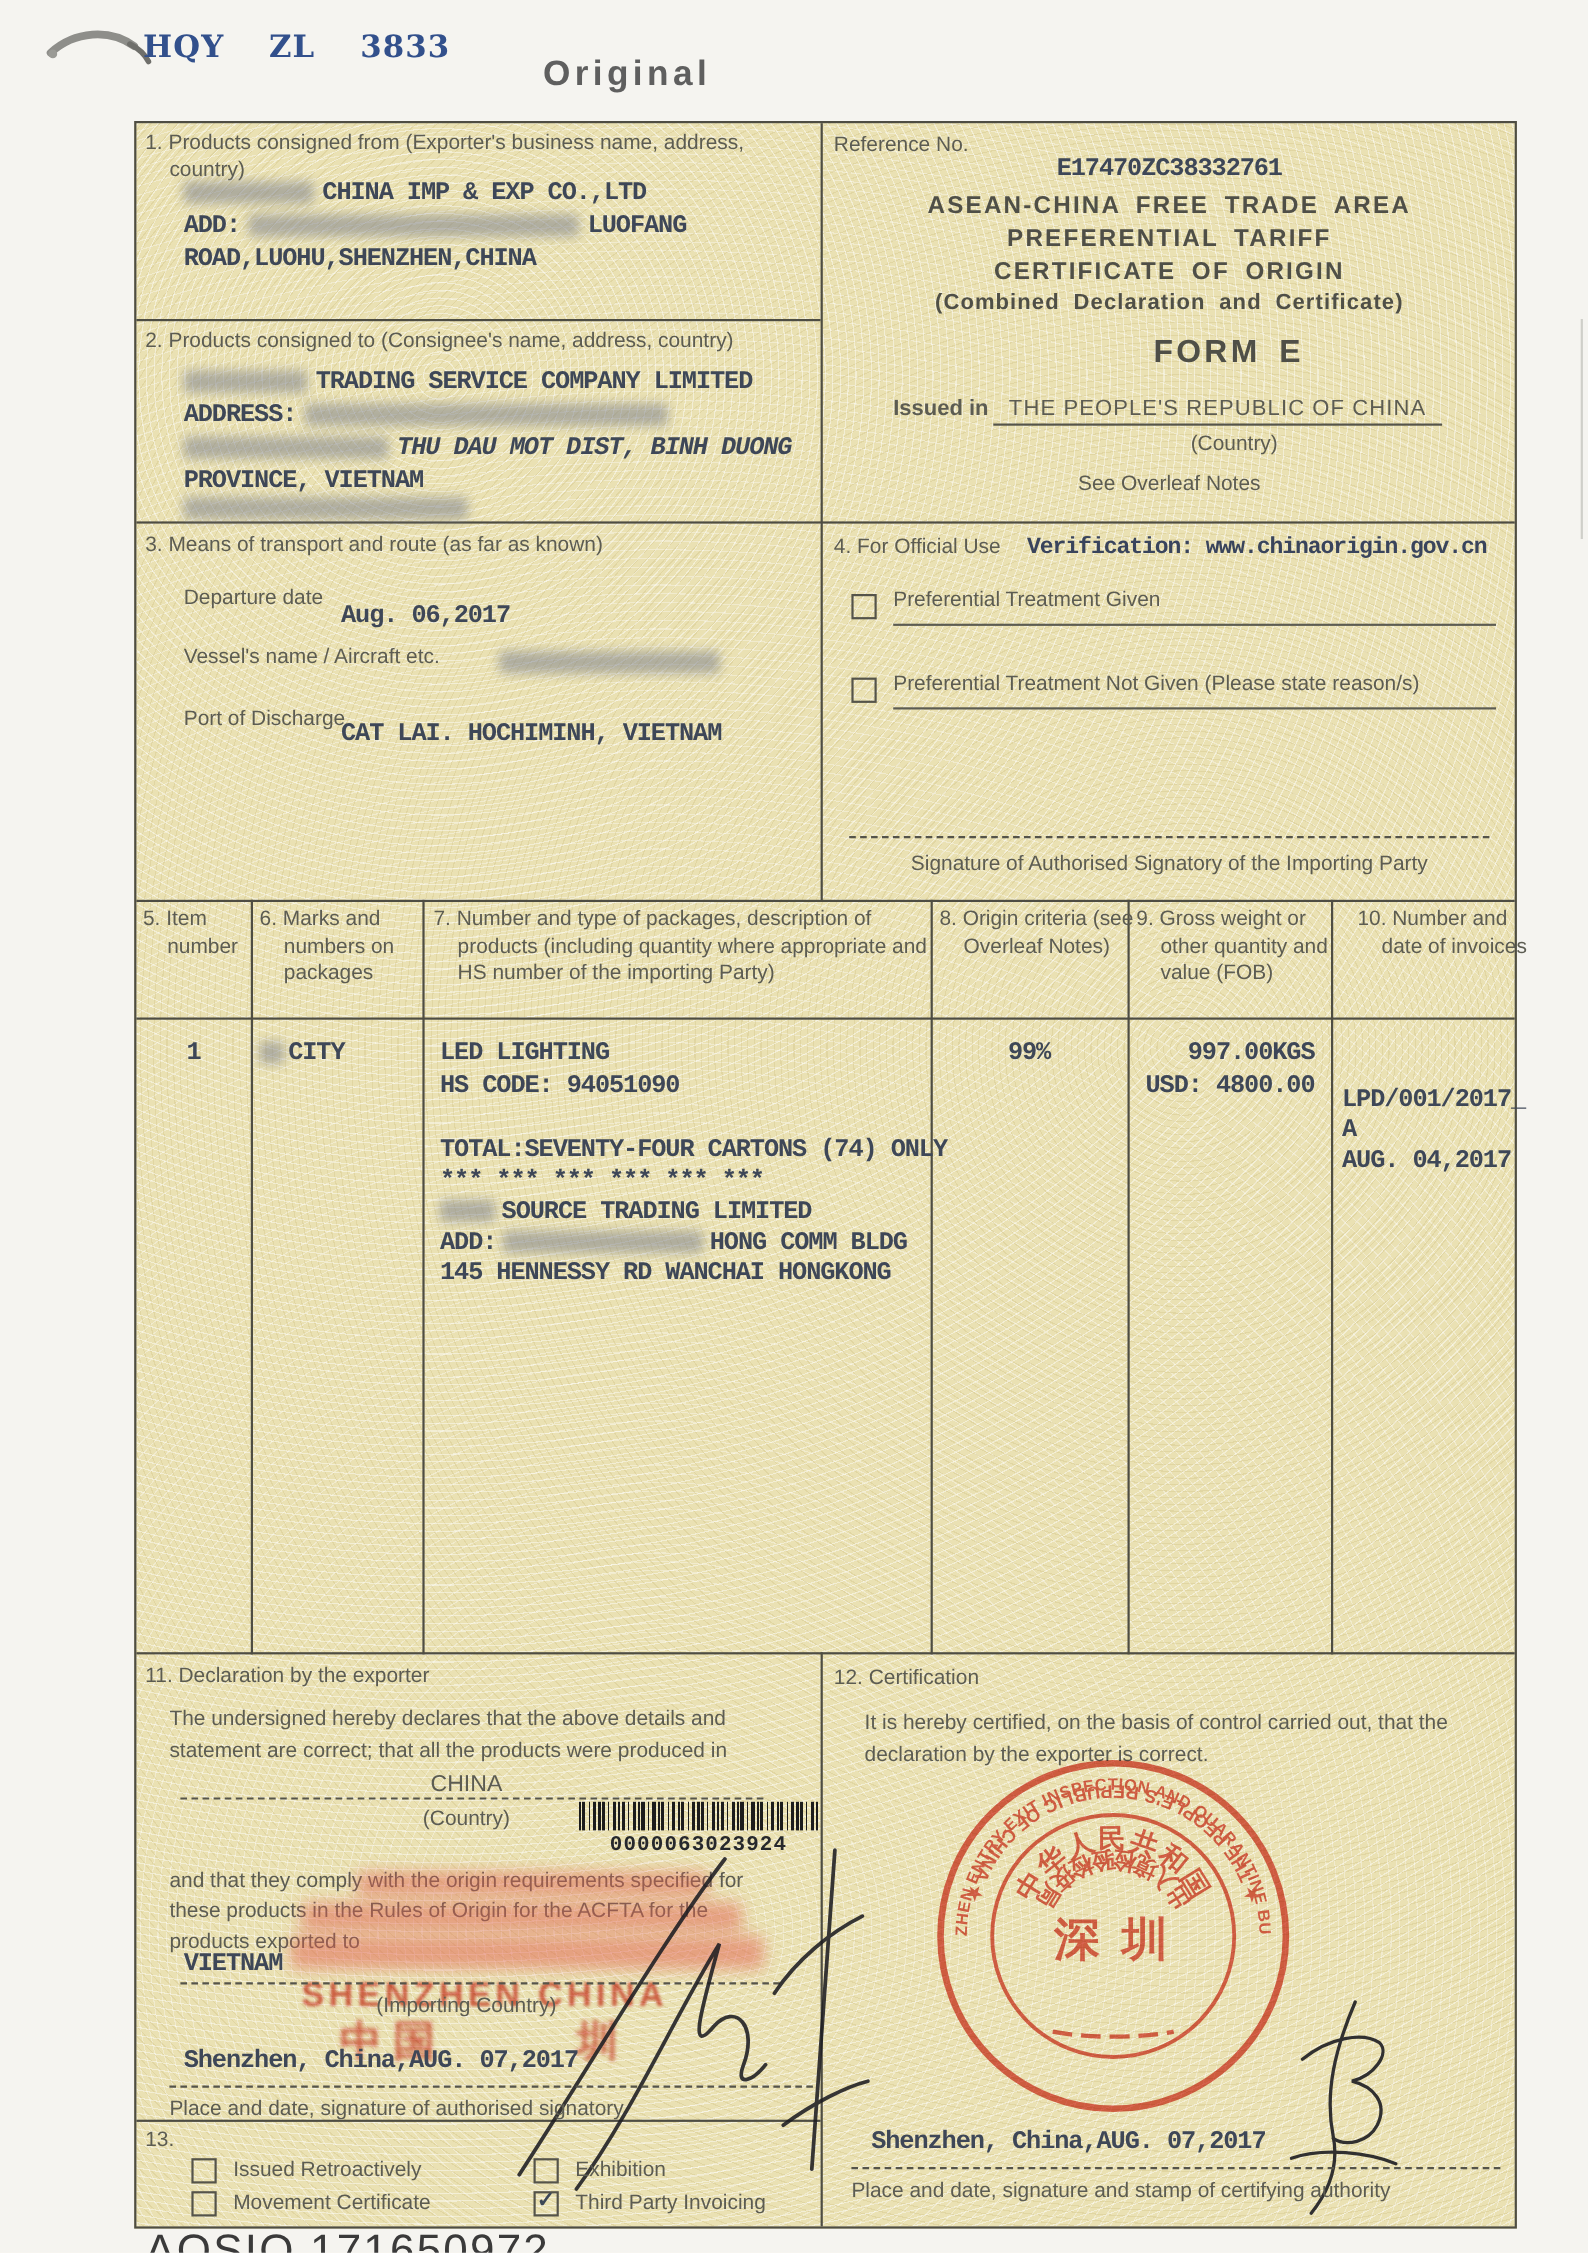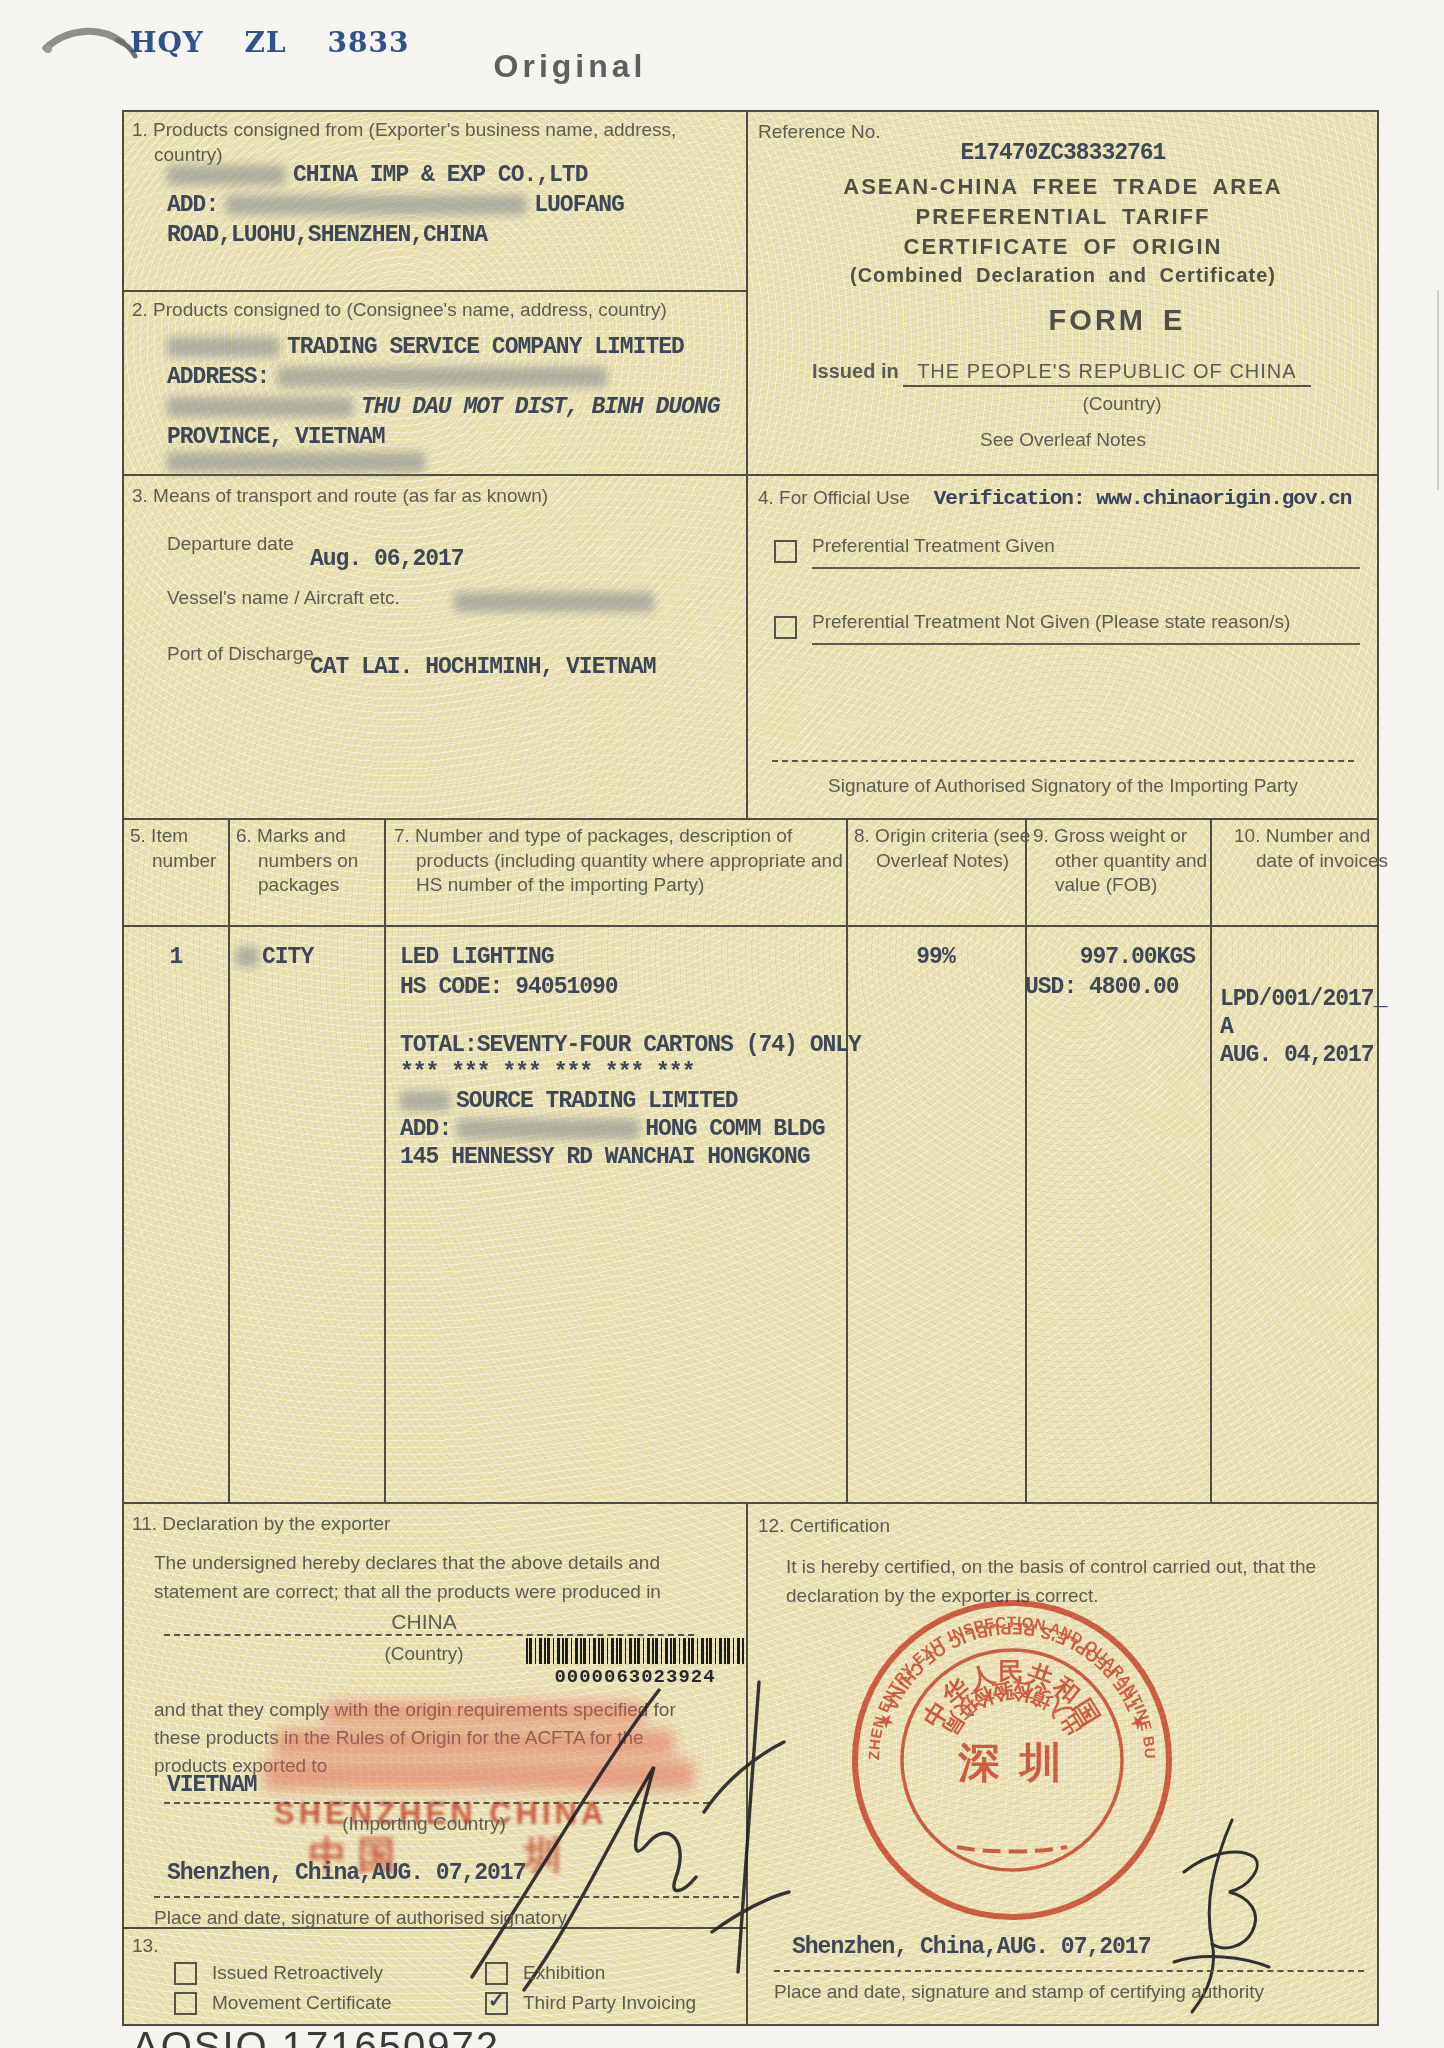--- a/index.html
+++ b/index.html
@@ -155,21 +155,21 @@
     <span class="tw">SOURCE TRADING LIMITED</span>
   </div>
   <div class="abs line" style="left:276px;top:1004px;gap:6px;">
     <span class="tw">ADD:</span>
     <span class="redact" style="width:182px;"></span>
     <span class="tw">HONG COMM BLDG</span>
   </div>
   <div class="abs tw" style="left:276px;top:1032px;">145 HENNESSY RD WANCHAI HONGKONG</div>
   <div class="abs tw center" style="left:722px;top:832px;width:179px;">99%</div>
   <div class="abs tw" style="left:901px;top:832px;width:170px;text-align:right;">997.00KGS</div>
-  <div class="abs tw" style="left:901px;top:862px;width:170px;">USD: 4800.00</div>
+  <div class="abs tw" style="left:901px;top:862px;width:170px;text-align:right;">USD: 4800.00</div>
   <div class="abs tw" style="left:1096px;top:874px;">LPD/001/2017_</div>
   <div class="abs tw" style="left:1096px;top:902px;">A</div>
   <div class="abs tw" style="left:1096px;top:930px;">AUG. 04,2017</div>
 
   <div class="abs lbl" style="left:8px;top:1400px;">11. Declaration by the exporter</div>
   <div class="abs lbl" style="left:30px;top:1436px;width:570px;line-height:29px;">
     <span>The undersigned hereby declares that the above details and</span><br>
     <span>statement are correct; that all the products were produced in</span>
   </div>
   <div class="abs lbl center" style="left:30px;top:1496px;width:540px;font-size:21px;">CHINA</div>

